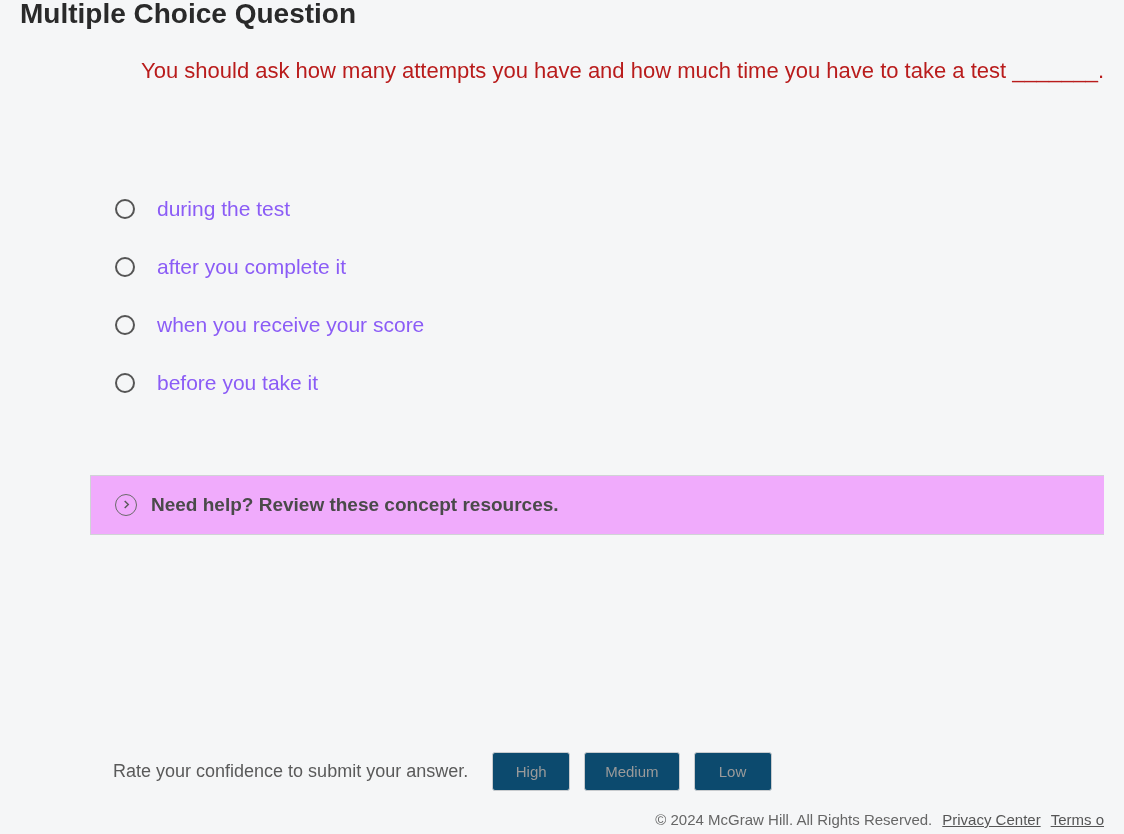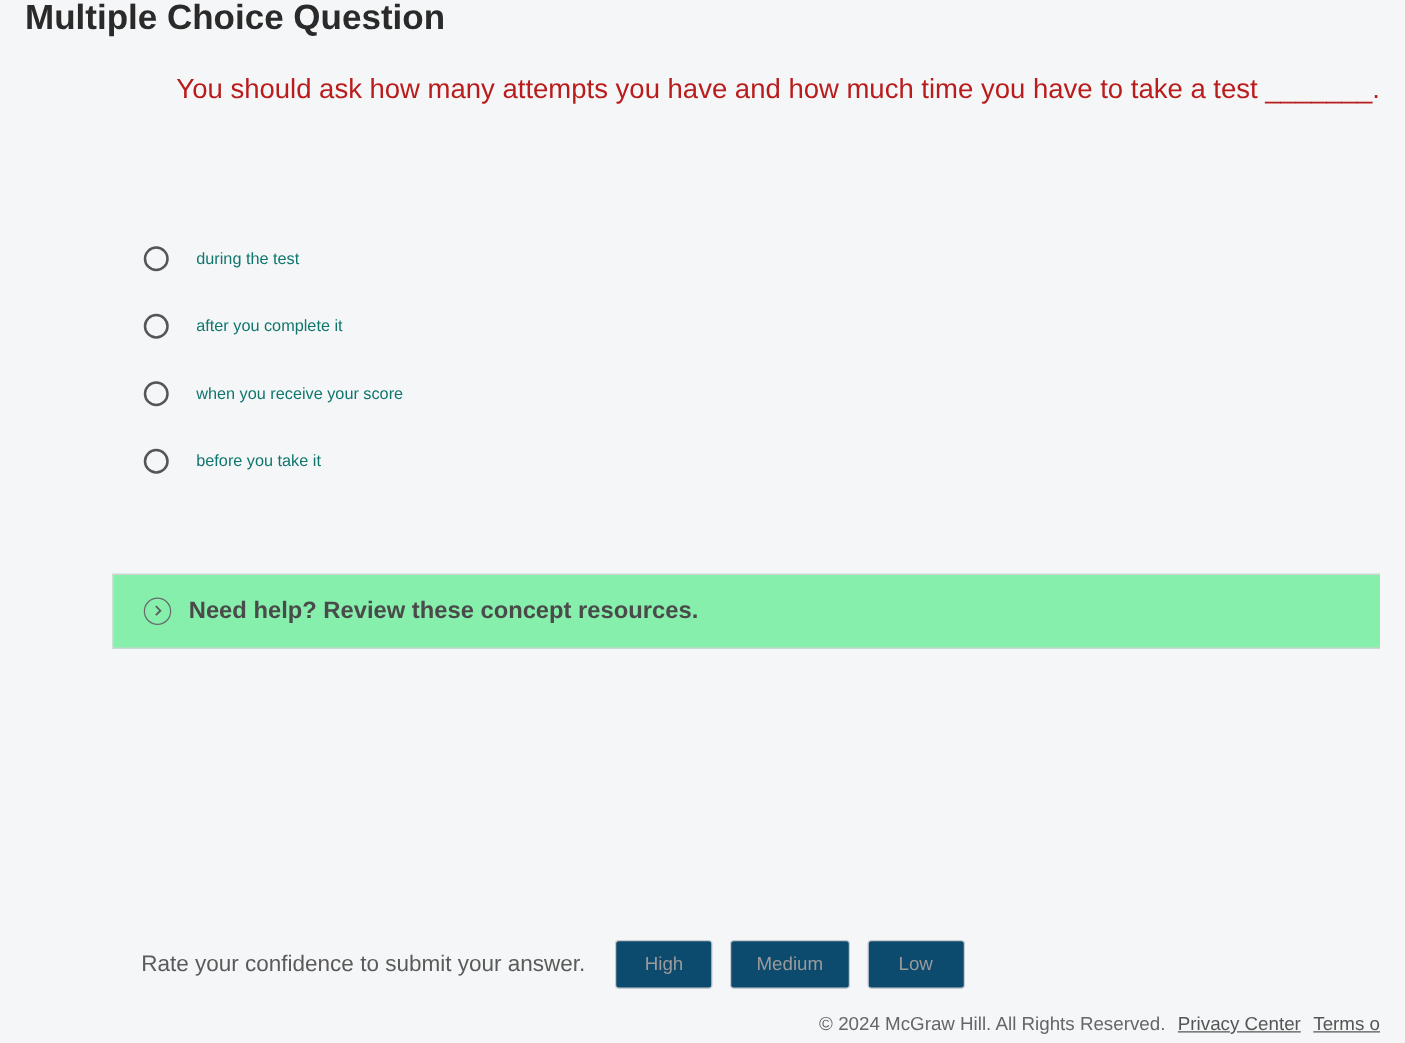--- a/index.html
+++ b/index.html
@@ -42,30 +42,30 @@
   .radio {
     width: 20px;
     height: 20px;
     border: 2.5px solid #555;
     border-radius: 50%;
     margin-right: 22px;
     flex-shrink: 0;
     background: transparent;
   }
   .option-label {
-    font-size: 13px;
-    color: #0f766e;
+    font-size: 21px;
+    color: #8b5cf6;
   }
   .help-panel {
     margin-top: 80px;
     margin-left: 70px;
     margin-right: 0;
     border: 1px solid #d0d3d6;
     border-right: none;
-    background: #86efac;
+    background: #f0abfc;
     padding: 18px 24px;
     display: flex;
     align-items: center;
   }
   .expand-icon {
     width: 22px;
     height: 22px;
     border: 1.5px solid #6a6a6a;
     border-radius: 50%;
     display: flex;

